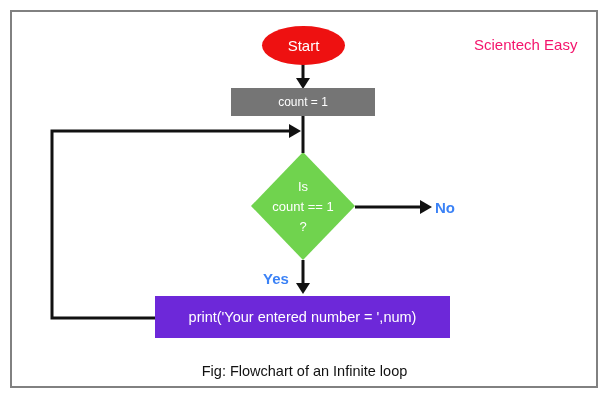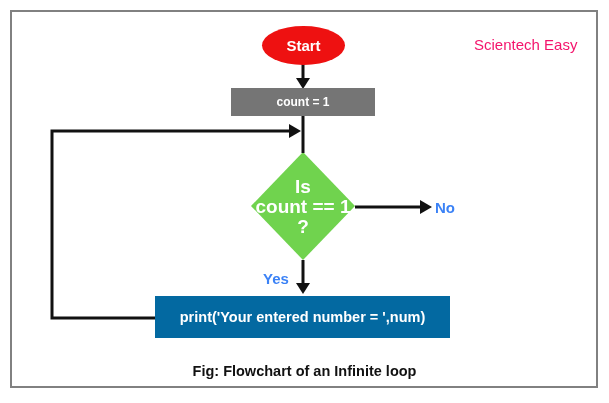--- a/index.html
+++ b/index.html
@@ -29,21 +29,21 @@
     top: 0;
     width: 609px;
     height: 403px;
   }
   .node {
     position: absolute;
     display: flex;
     align-items: center;
     justify-content: center;
     color: #ffffff;
-    font-weight: bold;
+    font-weight: normal;
     text-align: center;
   }
   .start-node {
     left: 262px;
     top: 26px;
     width: 83px;
     height: 39px;
     background: #ee1111;
     border-radius: 50%;
     font-size: 15px;
@@ -54,49 +54,49 @@
     width: 144px;
     height: 28px;
     background: #757575;
     font-size: 12px;
   }
   .condition-label {
     left: 246px;
     top: 177px;
     width: 114px;
     height: 60px;
-    font-size: 19px;
+    font-size: 13px;
     line-height: 20px;
     white-space: pre-line;
     display: block;
   }
   .print-node {
     left: 155px;
     top: 296px;
     width: 295px;
     height: 42px;
-    background: #0369a1;
+    background: #6d28d9;
     font-size: 14.5px;
   }
   .edge-label {
     position: absolute;
     color: #3b82f6;
     font-weight: bold;
     font-size: 15px;
   }
   .yes-label { left: 263px; top: 270px; }
   .no-label  { left: 435px; top: 199px; }
   .caption {
     position: absolute;
     left: 0;
     top: 363px;
     width: 609px;
     text-align: center;
     color: #111111;
-    font-weight: bold;
+    font-weight: normal;
     font-size: 14.5px;
   }
   .brand {
     position: absolute;
     left: 474px;
     top: 36px;
     color: #f4146c;
     font-weight: normal;
     font-size: 15px;
   }

